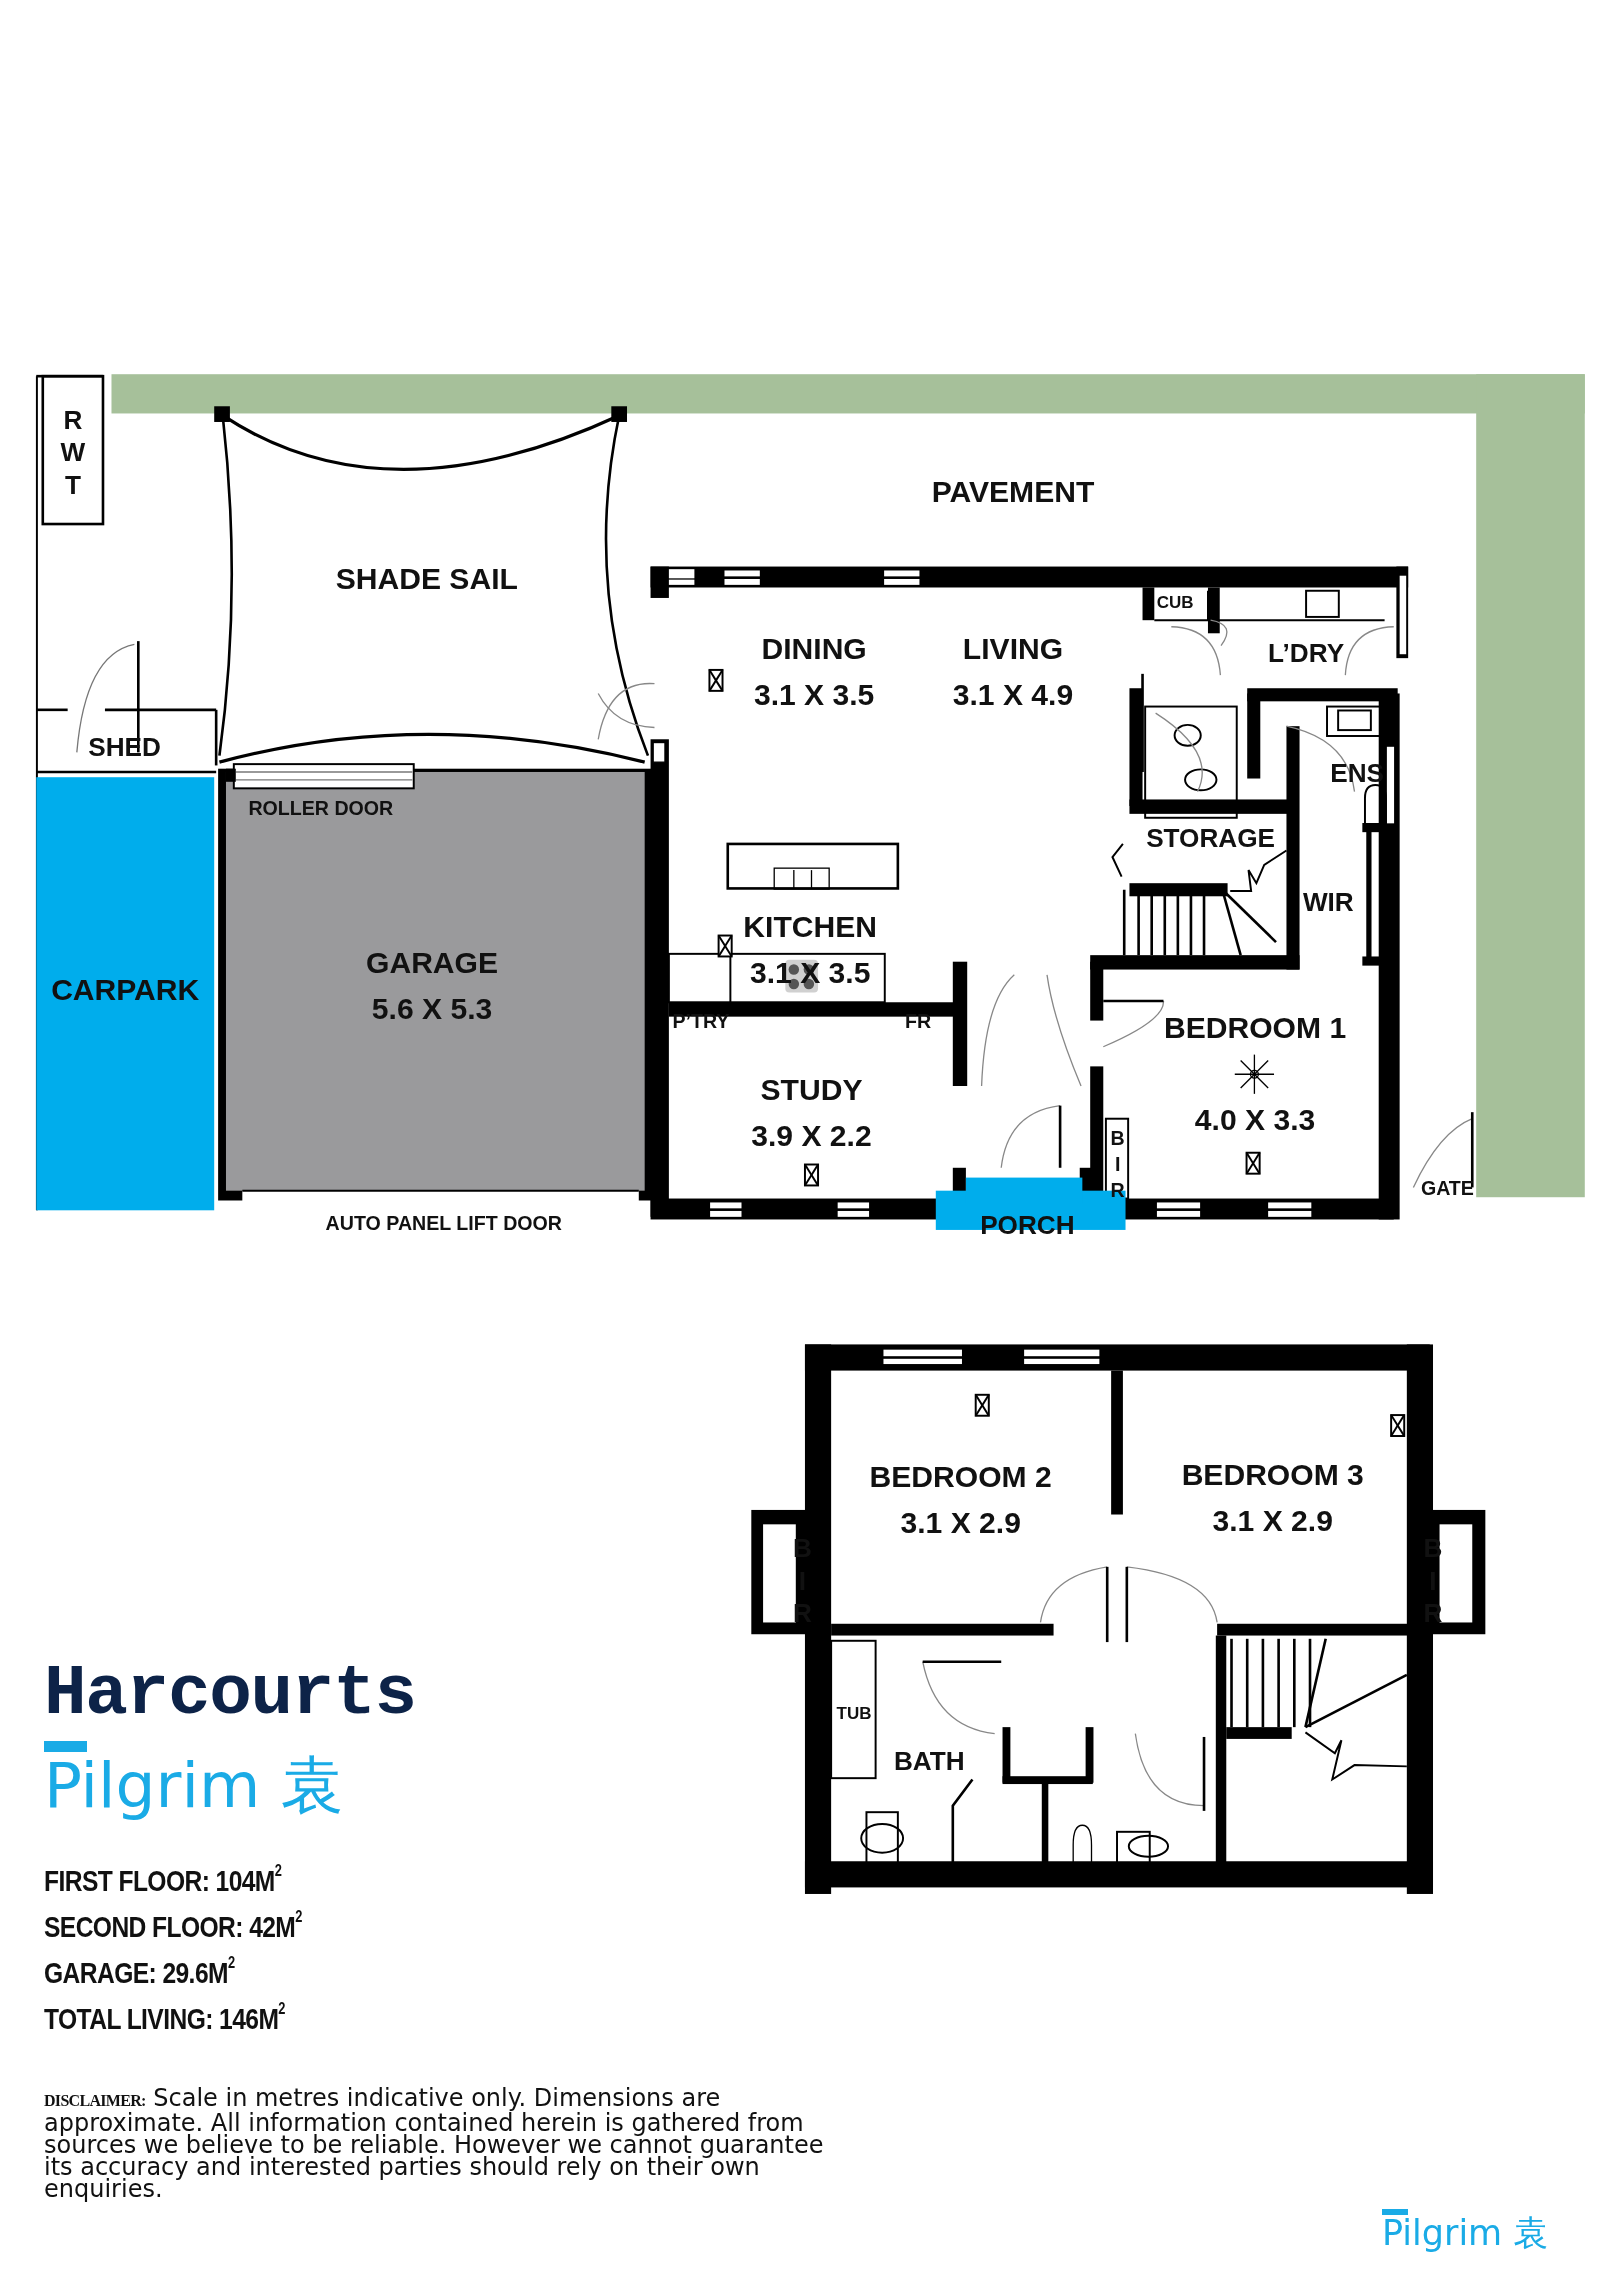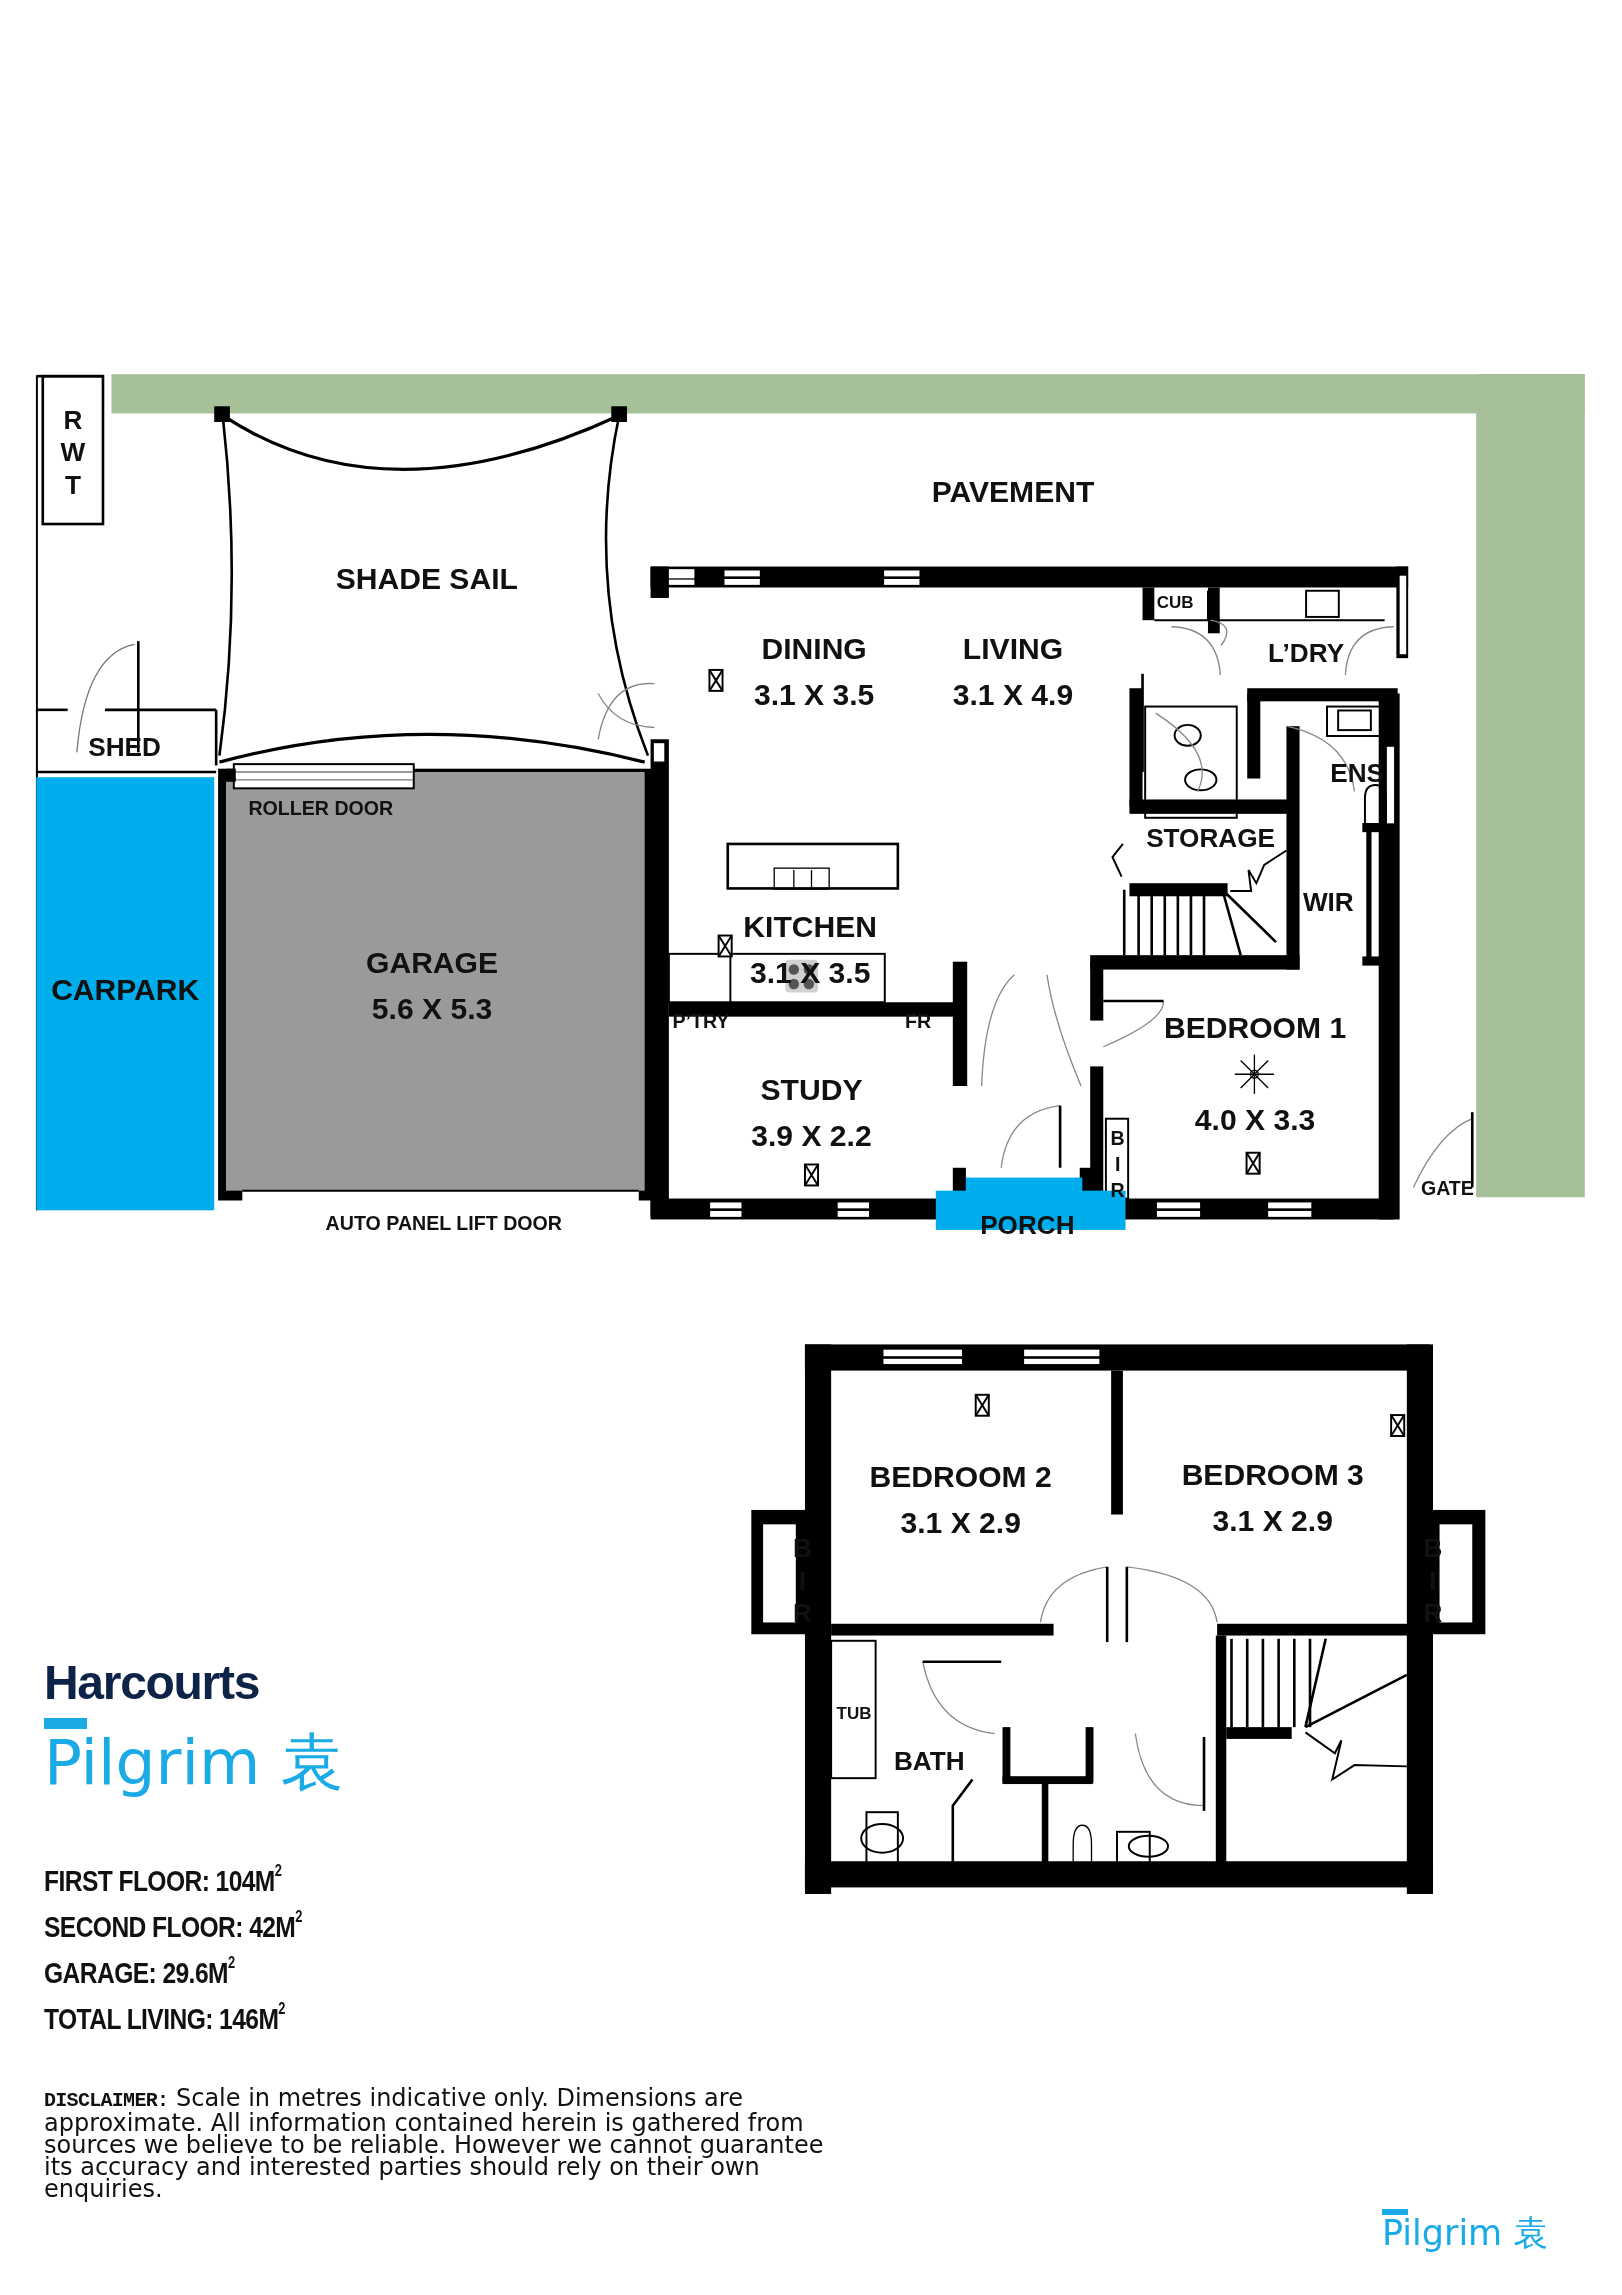--- a/index.html
+++ b/index.html
@@ -4,28 +4,28 @@
 <style>
   html, body { margin: 0; padding: 0; background: #ffffff; }
   #page { position: relative; width: 1623px; height: 2295px; background: #ffffff; overflow: hidden; }
   svg.plan { position: absolute; left: 0; top: 0; width: 1623px; height: 2295px; }
   .lbl { font-family: "Liberation Sans", "DejaVu Sans", sans-serif; font-weight: bold; fill: #111; }
   .lbl-lg { font-size: 46px; }
   .lbl-md { font-size: 40px; }
   .lbl-sm { font-size: 30px; }
   .lbl-xs { font-size: 26px; }
   .logo { position: absolute; left: 44px; top: 1659px; }
-  .logo-harcourts { font-family: Liberation Sans, sans-serif; font-weight: bold; font-size: 48px; color: #0d2348; letter-spacing: -1.3px; line-height: 1; }
+  .logo-harcourts { font-family: Liberation Mono, monospace; font-weight: bold; font-size: 71px; color: #0d2348; letter-spacing: -1.3px; line-height: 1; text-align: right; }
   .logo-bar { width: 43px; height: 11.8px; background: #1aabe6; margin-top: 10.5px; }
   .logo-pilgrim { font-family: "DejaVu Sans", sans-serif; font-size: 63px; color: #1aabe6; line-height: 1; margin-top: 1.3px; font-weight: normal; }
   .areas { position: absolute; left: 44px; top: 1858px; font-family: "Liberation Sans", sans-serif; font-weight: bold; font-size: 30px; color: #111; letter-spacing: -0.7px; transform: scaleX(0.82); transform-origin: left top; }
   .areas .row { height: 46px; line-height: 46px; white-space: nowrap; }
   .areas sup { font-size: 15.7px; vertical-align: top; line-height: 26px; }
   .disclaimer { position: absolute; left: 44px; top: 2087px; width: 811px; font-family: "DejaVu Sans", sans-serif; font-size: 24px; line-height: 22px; color: #111; }
-  .disclaimer .dl { font-family: Liberation Mono, monospace; font-weight: bold; font-size: 20px; letter-spacing: -0.7px; }
+  .disclaimer .dl { font-family: Liberation Serif, serif; font-weight: bold; font-size: 16px; letter-spacing: -0.7px; }
   .footer-logo { position: absolute; left: 1382px; top: 2209px; }
   .footer-logo .bar { width: 26px; height: 5.9px; background: #1aabe6; }
   .footer-logo .txt { font-family: "DejaVu Sans", sans-serif; font-size: 35px; color: #1aabe6; line-height: 1; margin-top: 1.3px; }
 </style>
 </head>
 <body>
 
 <div id="page">
 
 <svg class="plan" viewBox="0 0 2480 3508" xmlns="http://www.w3.org/2000/svg">

